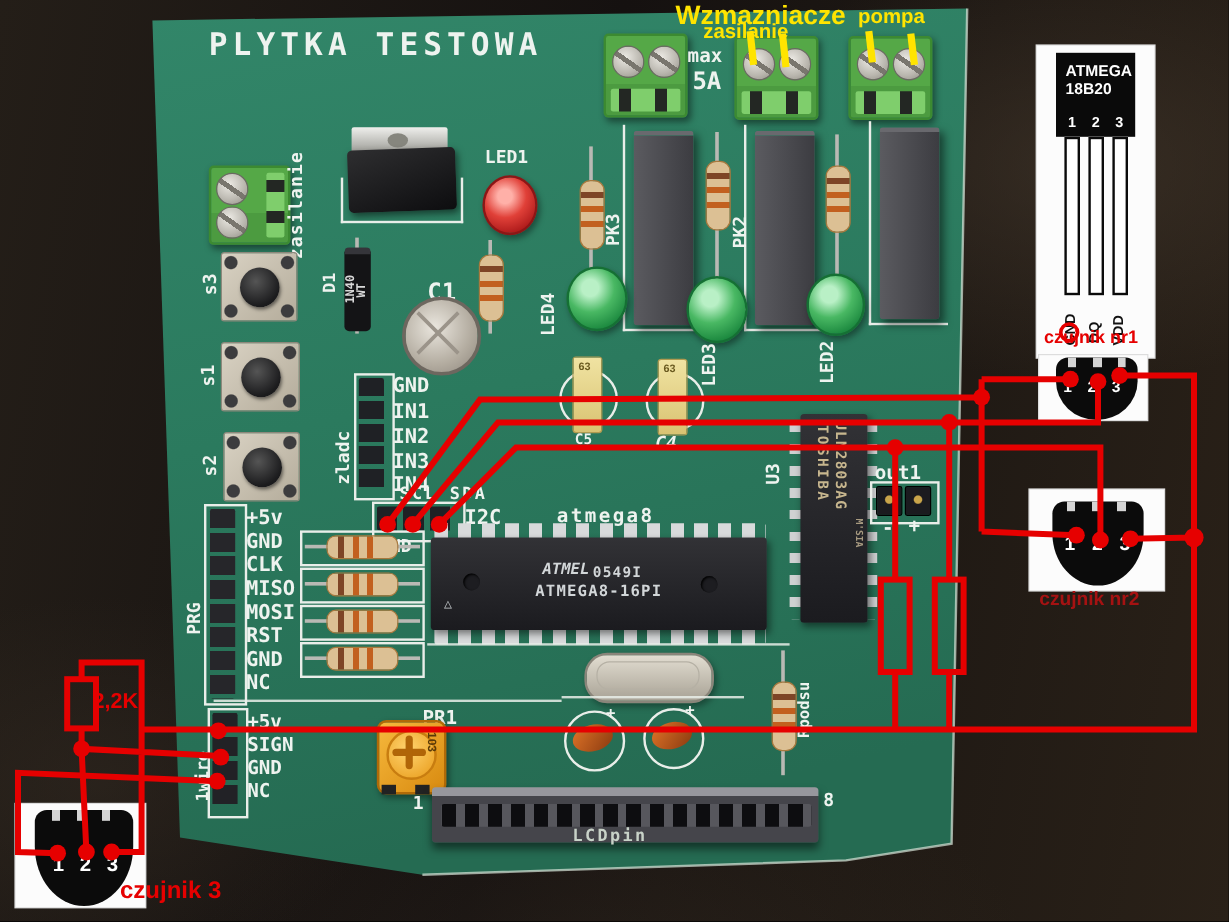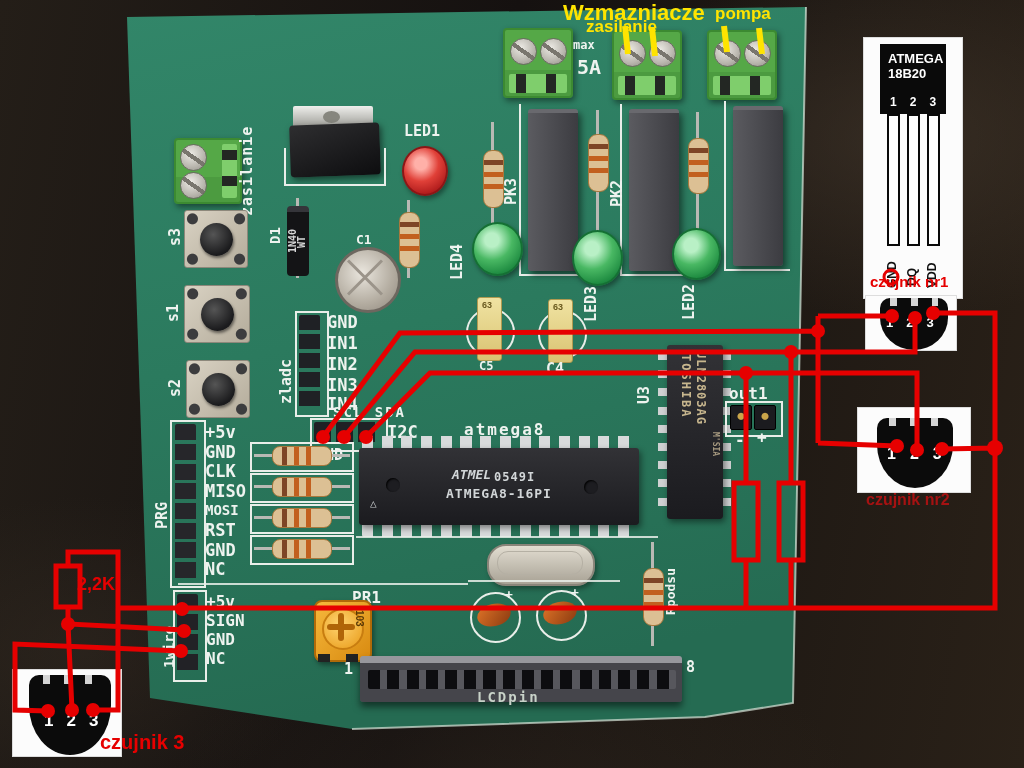--- a/index.html
+++ b/index.html
@@ -69,37 +69,38 @@
       <linearGradient id="pcb" x1="0" y1="0" x2="0.2" y2="1">
         <stop offset="0" stop-color="#328669"></stop>
         <stop offset="0.5" stop-color="#2b7a5e"></stop>
         <stop offset="1" stop-color="#256b52"></stop>
       </linearGradient>
     </defs>
     <polygon points="127,17 806,7 793,703 705,717 352,729 150,698" fill="url(#pcb)"></polygon>
     <polyline points="806,7 793,703 705,717 352,729" fill="none" stroke="#d9e6da" stroke-width="2" opacity="0.7"></polyline>
   </svg>
 
+  <div class="silk" style="left:174px;top:25px;font-size:26px;letter-spacing:4.2px;">PLYTKA TESTOWA</div>
 
   <div class="term" style="left:503px;top:28px;width:66px;height:66px;">
     <div class="screw" style="left:5px;top:8px;"></div>
     <div class="screw" style="left:35px;top:8px;"></div>
     <div class="tflange"></div>
   </div>
   <div class="term" style="left:612px;top:30px;width:66px;height:66px;">
     <div class="screw" style="left:5px;top:8px;"></div>
     <div class="screw" style="left:35px;top:8px;"></div>
     <div class="tflange"></div>
   </div>
   <div class="term" style="left:707px;top:30px;width:66px;height:66px;">
     <div class="screw" style="left:5px;top:8px;"></div>
     <div class="screw" style="left:35px;top:8px;"></div>
     <div class="tflange"></div>
   </div>
-  <div class="silk" style="left:573px;top:39px;font-size:12px;">max</div>
+  <div class="silk" style="left:573px;top:39px;font-size:16px;">max</div>
   <div class="silk" style="left:577px;top:57px;font-size:20px;">5A</div>
 
   <div class="ann yel" style="left:563px;top:2px;font-size:22px;">Wzmazniacze</div>
   <div class="ann yel" style="left:586px;top:18px;font-size:17px;">zasilanie</div>
   <div class="ann yel" style="left:715px;top:5px;font-size:17px;">pompa</div>
 
   <div class="term" style="left:174px;top:138px;width:64px;height:62px;">
     <div class="screw" style="left:4px;top:4px;"></div>
     <div class="screw" style="left:4px;top:32px;"></div>
     <div class="tflange2"></div>
@@ -141,21 +142,21 @@
   <div class="abs" style="left:323px;top:111px;width:17px;height:12px;border-radius:50%;background:#86867e;"></div>
   <div class="abs" style="left:290px;top:124px;width:90px;height:52px;background:linear-gradient(160deg,#2e2e30,#0d0d0f);border-radius:4px;transform:rotate(-2deg);box-shadow:2px 3px 6px rgba(0,0,0,.5);"></div>
   <div class="bracket" style="left:284px;top:148px;width:98px;height:36px;border-right:2px solid #e9eee9;"></div>
 
   <div class="abs" style="left:296px;top:198px;width:3px;height:80px;background:#b9b9b4;"></div>
   <div class="abs" style="left:287px;top:206px;width:22px;height:64px;background:#141416;border-radius:4px;border-top:6px solid #35353a;"></div>
   <div class="silk v" style="left:288px;top:253px;font-size:10px;color:#d8d8d8;">1N40</div>
   <div class="silk v" style="left:297px;top:248px;font-size:10px;color:#d8d8d8;">WT</div>
   <div class="silk v" style="left:268px;top:244px;font-size:14px;">D1</div>
 
-  <div class="silk" style="left:356px;top:233px;font-size:13px;">C1</div>
+  <div class="silk" style="left:356px;top:233px;font-size:20px;">C1</div>
   <div class="abs" style="left:335px;top:247px;width:60px;height:60px;border-radius:50%;border:3px solid #6d675f;background:radial-gradient(circle at 40% 38%,#eae6de,#b3aca0 60%,#8d867c);">
     <div class="abs" style="left:3px;top:26px;width:48px;height:3px;background:#9b948a;transform:rotate(45deg);"></div>
     <div class="abs" style="left:3px;top:26px;width:48px;height:3px;background:#9b948a;transform:rotate(-45deg);"></div>
   </div>
 
   <div class="vres" style="position:absolute;left:399px;top:200px;width:19px;height:78px;">
     <div class="lead"></div>
       <div class="rbody" style="top:12px;height:54px;"></div>
   </div>
 
@@ -186,21 +187,21 @@
   <div class="pincol" style="left:314px;top:422px;width:66px;height:20px;background:repeating-linear-gradient(90deg,#1f2125 0 17px,rgba(0,0,0,0) 17px 22px);"></div>
   <div class="silk" style="left:387px;top:424px;font-size:17px;">I2C</div>
   <div class="silk" style="left:316px;top:448px;font-size:15px;">GND</div>
 
   <div class="sbox" style="left:170px;top:420px;width:32px;height:164px;"></div>
   <div class="pincol" style="left:175px;top:424px;width:21px;height:158px;background:repeating-linear-gradient(180deg,#26262a 0 16px,rgba(0,0,0,0) 16px 19.75px);"></div>
   <div class="silk" style="left:205px;top:424px;font-size:17px;">+5v</div>
   <div class="silk" style="left:205px;top:444px;font-size:17px;">GND</div>
   <div class="silk" style="left:205px;top:463px;font-size:17px;">CLK</div>
   <div class="silk" style="left:205px;top:483px;font-size:17px;text-align:right;">MISO</div>
-  <div class="silk" style="left:205px;top:503px;font-size:14px;">MOSI</div>
+  <div class="silk" style="left:205px;top:503px;font-size:17px;">MOSI</div>
   <div class="silk" style="left:205px;top:522px;font-size:17px;">RST</div>
   <div class="silk" style="left:205px;top:542px;font-size:17px;">GND</div>
   <div class="silk" style="left:205px;top:561px;font-size:17px;">NC</div>
   <div class="silk v" style="left:155px;top:529px;font-size:15px;">PRG</div>
 
   <div class="sbox" style="left:250px;top:442px;width:100px;height:26px;"></div>
   <div class="hres" style="position:absolute;left:254px;top:445px;width:96px;height:22px;">
       <div class="leadh"></div>
       <div class="rbodyh"></div>
     </div>
@@ -248,21 +249,21 @@
   <div class="silk" style="left:735px;top:432px;font-size:16px;">-</div>
   <div class="silk" style="left:757px;top:430px;font-size:16px;">+</div>
 
   <div class="abs" style="left:466px;top:308px;width:45px;height:45px;border:2px solid #e9eee9;border-radius:50%;"></div>
   <div class="abs" style="left:477px;top:297px;width:23px;height:62px;background:linear-gradient(180deg,#f0e3a2,#d9c372);border:1px solid #b09a50;border-radius:3px;"></div>
   <div class="ann" style="left:482px;top:301px;font-size:9px;color:#6a5a20;">63</div>
   <div class="silk" style="left:479px;top:360px;font-size:12px;">C5</div>
   <div class="abs" style="left:538px;top:310px;width:45px;height:45px;border:2px solid #e9eee9;border-radius:50%;"></div>
   <div class="abs" style="left:548px;top:299px;width:23px;height:62px;background:linear-gradient(180deg,#f0e3a2,#d9c372);border:1px solid #b09a50;border-radius:3px;"></div>
   <div class="ann" style="left:553px;top:303px;font-size:9px;color:#6a5a20;">63</div>
-  <div class="silk" style="left:546px;top:362px;font-size:15px;">C4</div>
+  <div class="silk" style="left:546px;top:362px;font-size:15px;font-style:italic;">C4</div>
 
   <div class="abs" style="left:487px;top:544px;width:104px;height:38px;border-radius:19px;border:2px solid #8a857a;background:linear-gradient(180deg,#e2ddd1,#a8a295);box-shadow:2px 3px 5px rgba(0,0,0,.35);"></div>
   <div class="abs" style="left:497px;top:551px;width:84px;height:22px;border-radius:11px;border:1px solid #b5b0a4;"></div>
   <div class="sline" style="left:468px;top:580px;width:152px;height:2px;"></div>
   <div class="abs" style="left:470px;top:592px;width:47px;height:47px;border:2px solid #e9eee9;border-radius:50%;"></div>
   <div class="abs" style="left:477px;top:604px;width:34px;height:22px;border-radius:50%;background:linear-gradient(135deg,#e07428,#8a3a10);transform:rotate(-14deg);"></div>
   <div class="silk" style="left:505px;top:588px;font-size:13px;">+</div>
   <div class="abs" style="left:536px;top:590px;width:47px;height:47px;border:2px solid #e9eee9;border-radius:50%;"></div>
   <div class="abs" style="left:543px;top:602px;width:34px;height:22px;border-radius:50%;background:linear-gradient(135deg,#e07428,#8a3a10);transform:rotate(-14deg);"></div>
   <div class="silk" style="left:571px;top:586px;font-size:13px;">+</div>

